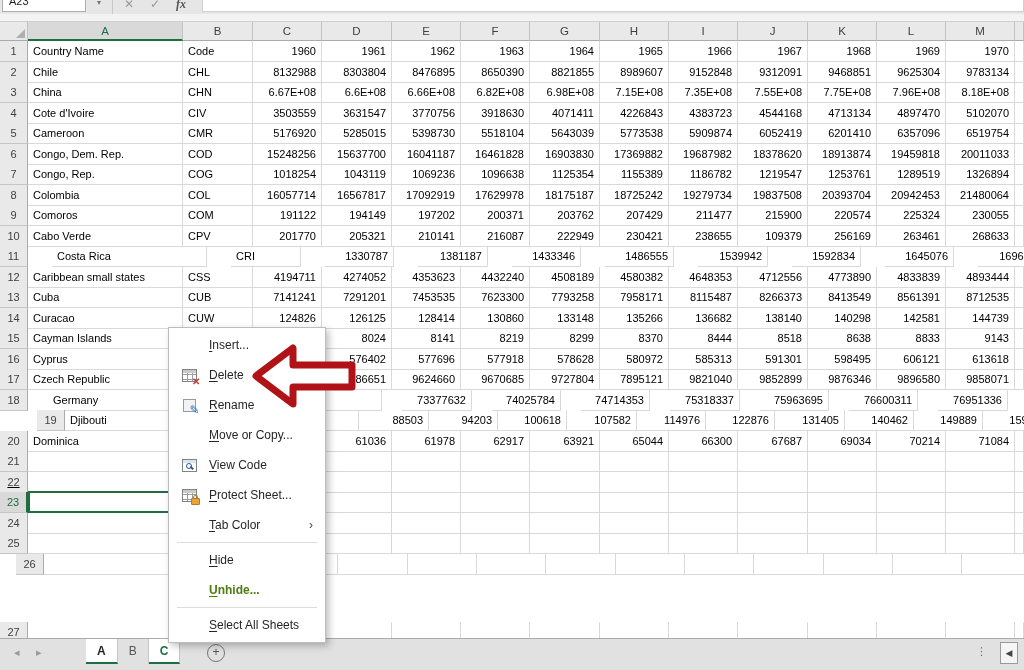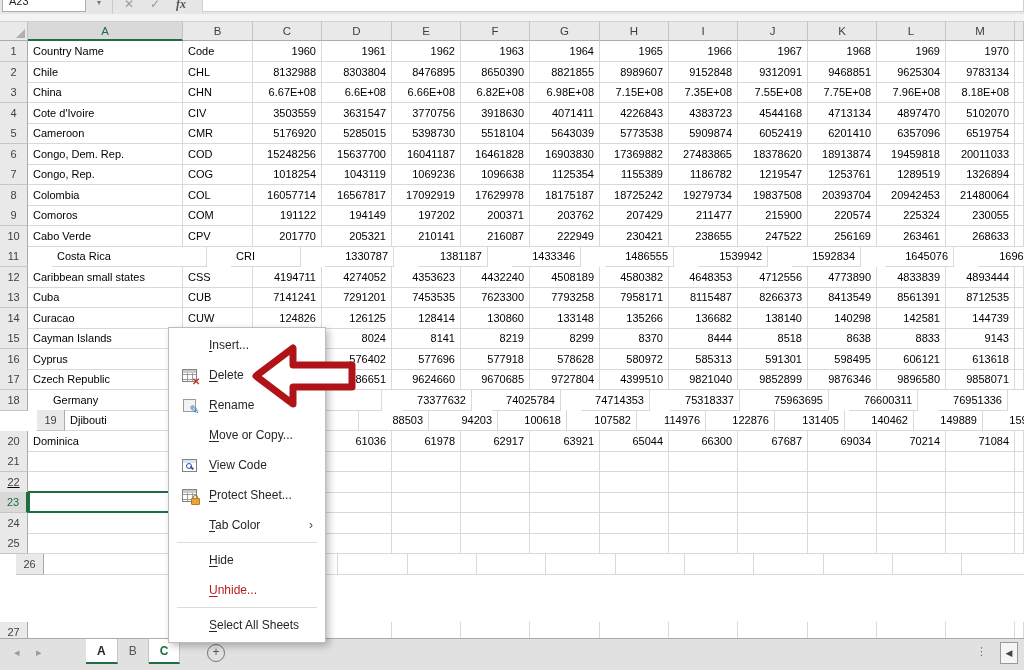--- a/index.html
+++ b/index.html
@@ -42,21 +42,21 @@
   .selection{position:absolute;left:28px;top:491px;width:157px;height:22px;border:2px solid #1D6F42;box-sizing:border-box;z-index:5;background:transparent;}
 
   
   .context-menu{position:absolute;left:168px;top:327px;width:158px;background:#fff;border:1px solid #BDBDBD;
                 box-shadow:3px 3px 7px rgba(0,0,0,.25);padding:2px 0;z-index:10;font-size:12px;color:#262626;box-sizing:border-box;}
   .menu-item{height:30px;display:flex;align-items:center;cursor:default;}
   .menu-icon-slot{width:40px;display:flex;justify-content:center;align-items:center;flex:0 0 40px;}
   .menu-label{flex:1;}
   .menu-label u{text-underline-offset:2px;}
   .menu-chevron{margin-right:12px;color:#444;font-size:12px;}
-  .menu-item.disabled{color:#b91c1c;}
+  .menu-item.disabled{color:#4d7c0f;font-weight:bold;}
   .menu-sep{height:1px;background:#DCDCDC;margin:2px 8px;}
 
   
   .mi{position:relative;width:15px;height:13px;}
   .mi-table{box-sizing:border-box;width:15px;height:13px;border:1px solid #828282;background:
      linear-gradient(to bottom,#C9C9C9 0 3px,transparent 3px),
      repeating-linear-gradient(to right,transparent 0 4px,#9B9B9B 4px 5px),
      repeating-linear-gradient(to bottom,transparent 0 4px,#9B9B9B 4px 5px);background-color:#fff;}
   .badge-x{position:absolute;right:-5px;bottom:-6px;font-size:10px;font-weight:bold;color:#C4382E;}
   .lock{position:absolute;right:-4px;bottom:-4px;width:7px;height:5px;background:#E8A33D;border:1px solid #B97B1D;border-radius:1px;}
@@ -207,21 +207,21 @@
       <div class="grid-row" style="grid-template-columns: 28px 155px 70px 69px 70px 69px 69px 70px 69px 69px 70px 69px 69px 69px 9px;">
         <div class="row-h">6</div>
         <div class="c name b">Congo, Dem. Rep.</div>
         <div class="c name">COD</div>
         <div class="c num">15248256</div>
         <div class="c num">15637700</div>
         <div class="c num">16041187</div>
         <div class="c num">16461828</div>
         <div class="c num">16903830</div>
         <div class="c num">17369882</div>
-        <div class="c num">27483865</div>
+        <div class="c num">19687982</div>
         <div class="c num">18378620</div>
         <div class="c num">18913874</div>
         <div class="c num">19459818</div>
         <div class="c num">20011033</div>
         <div class="c"></div>
       </div>
       <div class="grid-row" style="grid-template-columns: 28px 155px 70px 69px 70px 69px 69px 70px 69px 69px 70px 69px 69px 69px 9px;">
         <div class="row-h">7</div>
         <div class="c name b">Congo, Rep.</div>
         <div class="c name">COG</div>
@@ -276,21 +276,21 @@
         <div class="row-h">10</div>
         <div class="c name b">Cabo Verde</div>
         <div class="c name">CPV</div>
         <div class="c num">201770</div>
         <div class="c num">205321</div>
         <div class="c num">210141</div>
         <div class="c num">216087</div>
         <div class="c num">222949</div>
         <div class="c num">230421</div>
         <div class="c num">238655</div>
-        <div class="c num">247522</div>
+        <div class="c num">109379</div>
         <div class="c num">256169</div>
         <div class="c num">263461</div>
         <div class="c num">268633</div>
         <div class="c"></div>
       </div>
       <div class="grid-row" style="grid-template-columns: 28px 155px 70px 69px 70px 69px 69px 70px 69px 69px 70px 69px 69px 69px 9px; gap: 24px;">
         <div class="row-h">11</div>
         <div class="c name b">Costa Rica</div>
         <div class="c name">CRI</div>
         <div class="c num">1330787</div>
@@ -393,21 +393,21 @@
       </div>
       <div class="grid-row" style="grid-template-columns: 28px 155px 70px 69px 70px 69px 69px 70px 69px 69px 70px 69px 69px 69px 9px;">
         <div class="row-h">17</div>
         <div class="c name b">Czech Republic</div>
         <div class="c name"></div>
         <div class="c num"></div>
         <div class="c num">9586651</div>
         <div class="c num">9624660</div>
         <div class="c num">9670685</div>
         <div class="c num">9727804</div>
-        <div class="c num">4399510</div>
+        <div class="c num">7895121</div>
         <div class="c num">9821040</div>
         <div class="c num">9852899</div>
         <div class="c num">9876346</div>
         <div class="c num">9896580</div>
         <div class="c num">9858071</div>
         <div class="c"></div>
       </div>
       <div class="grid-row" style="grid-template-columns: 28px 155px 70px 69px 70px 69px 69px 70px 69px 69px 70px 69px 69px 69px 9px; gap: 20px;">
         <div class="row-h">18</div>
         <div class="c name b">Germany</div>

